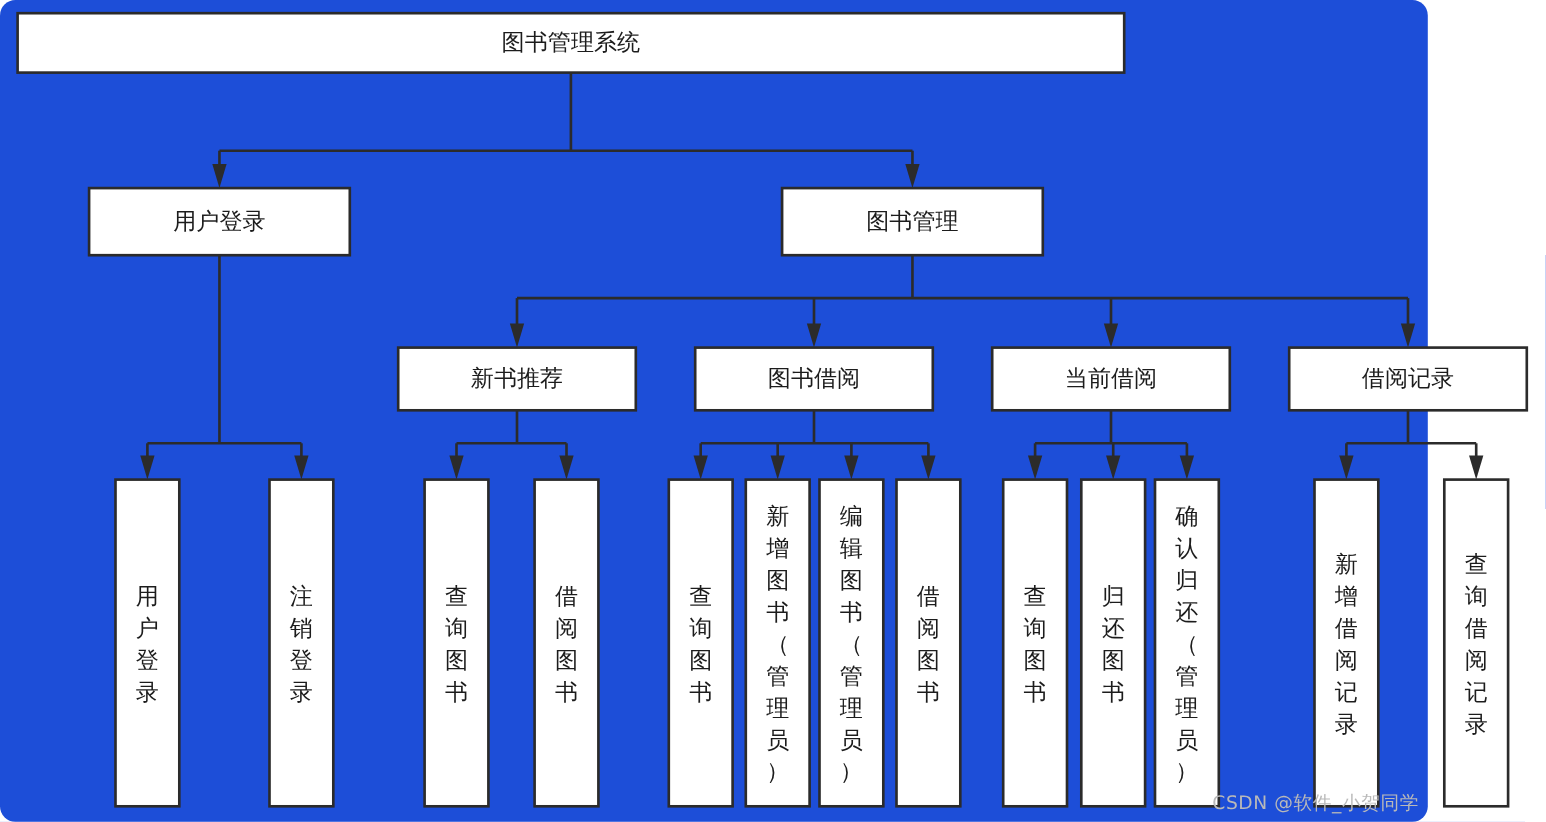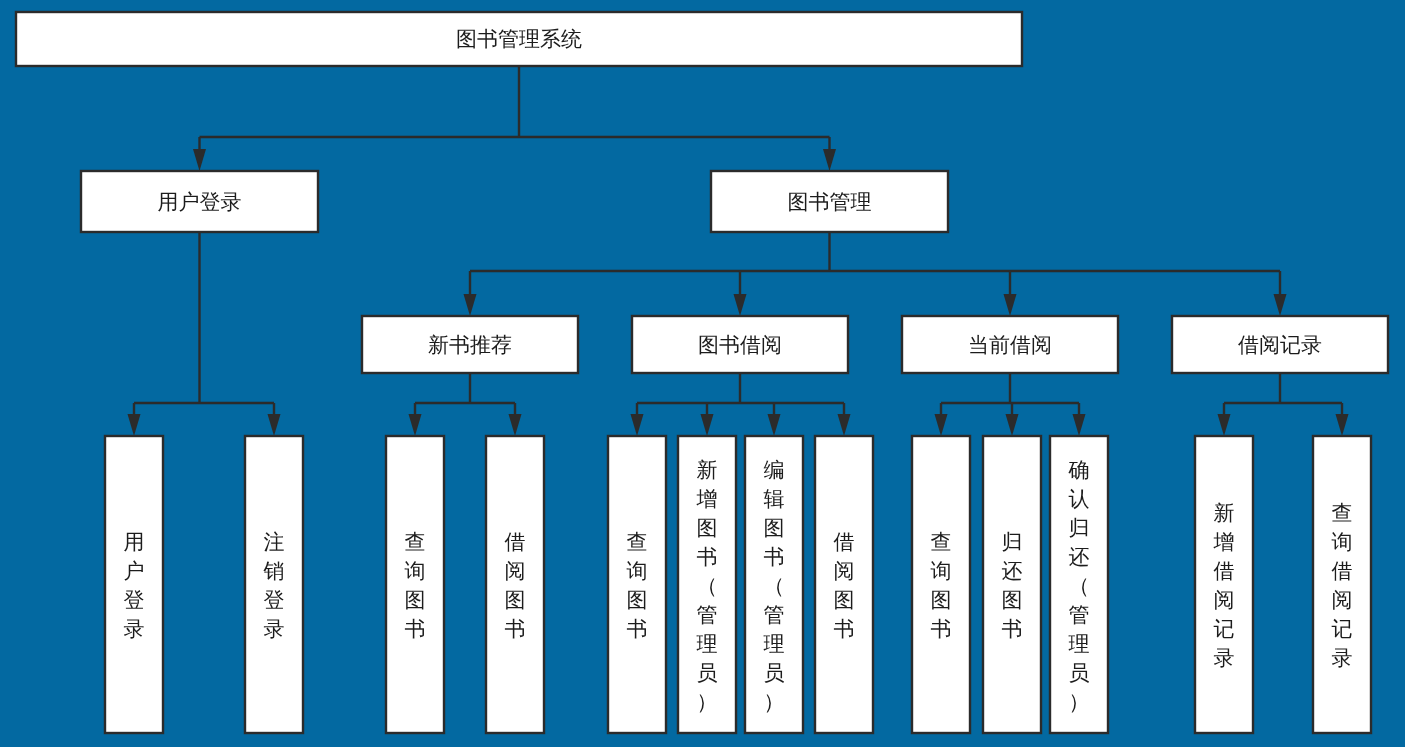--- a/index.html
+++ b/index.html
@@ -9,23 +9,24 @@
     background: #ffffff;
   }
   body {
     width: 1405px;
     height: 747px;
     font-family: "DejaVu Sans", "Liberation Sans", sans-serif;
     overflow: hidden;
   }
   #diagram-root {
     position: relative;
-    width: 1405px;
+    width: 1298px;
     height: 747px;
-    background: #0369a1;
+    background: #1d4ed8;
+    border-radius: 14px;
   }
   svg.diagram-canvas {
     position: absolute;
     left: 0;
     top: 0;
     width: 1405px;
     height: 747px;
     display: block;
   }
   .node-box {
@@ -217,13 +218,14 @@
         <g>
           <rect class="node-box" x="1195" y="436" width="58" height="297"></rect>
           <text class="node-label-vertical" x="1224" y="520.12"><tspan x="1224" dy="0">新</tspan><tspan x="1224" dy="29">增</tspan><tspan x="1224" dy="29">借</tspan><tspan x="1224" dy="29">阅</tspan><tspan x="1224" dy="29">记</tspan><tspan x="1224" dy="29">录</tspan></text>
         </g>
         <g>
           <rect class="node-box" x="1313" y="436" width="58" height="297"></rect>
           <text class="node-label-vertical" x="1342" y="520.12"><tspan x="1342" dy="0">查</tspan><tspan x="1342" dy="29">询</tspan><tspan x="1342" dy="29">借</tspan><tspan x="1342" dy="29">阅</tspan><tspan x="1342" dy="29">记</tspan><tspan x="1342" dy="29">录</tspan></text>
         </g>
       </g>
   </svg>
+  <div class="watermark">CSDN @软件_小贺同学</div>
 </div>
 
 </body></html>

